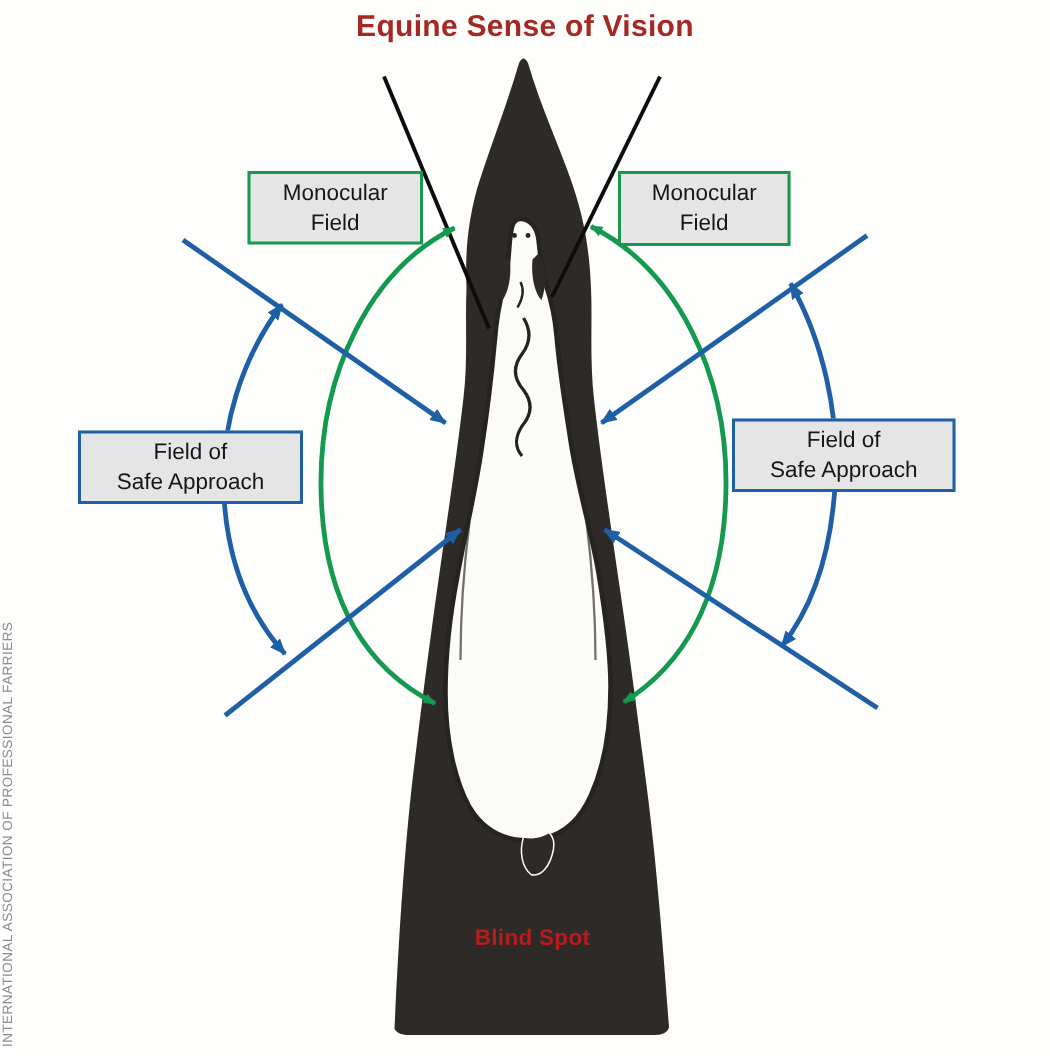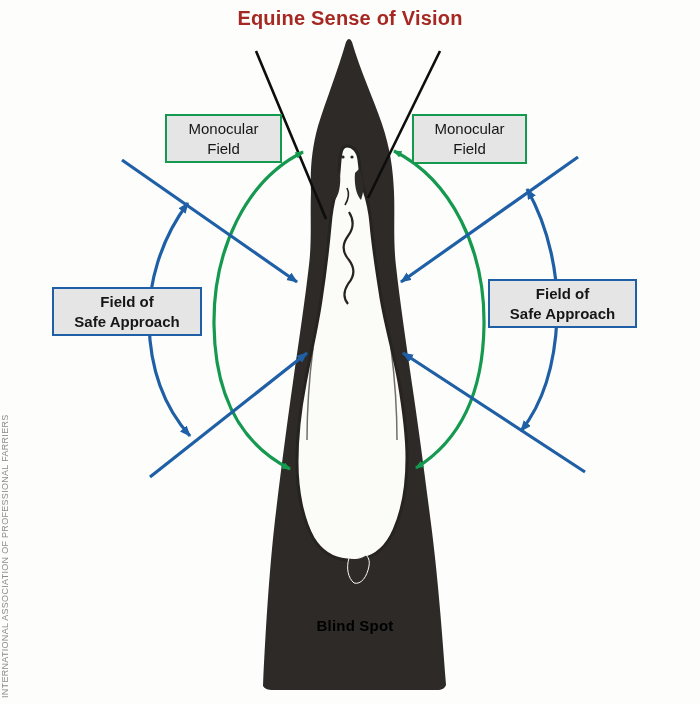--- a/index.html
+++ b/index.html
@@ -17,28 +17,28 @@
     position:absolute;top:7px;left:0;width:100%;text-align:center;
     font-size:20px;font-weight:bold;color:var(--title);
     letter-spacing:.2px;z-index:3;
   }
   .label-box{
     position:absolute;background:#e5e5e5;z-index:2;
     display:flex;flex-direction:column;align-items:center;justify-content:center;
     font-size:15px;line-height:20px;color:var(--ink);text-align:center;
   }
   .label-box.green{border:2px solid var(--green);}
-  .label-box.blue{border:2px solid var(--blue);font-weight:bold;}
+  .label-box.blue{border:2px solid var(--blue);}
   .box-mono-left {left:165px;top:114px;width:113px;height:45px;}
   .box-mono-right{left:412px;top:114px;width:111px;height:46px;}
   .box-safe-left {left:52px; top:287px;width:146px;height:45px;}
   .box-safe-right{left:488px;top:279px;width:145px;height:45px;}
   .blind-label{
     position:absolute;left:255px;top:616px;width:200px;z-index:3;
-    text-align:center;color:#000000;font-weight:bold;font-size:15px;line-height:19px;
+    text-align:center;color:#b91c1c;font-weight:bold;font-size:15px;line-height:19px;
     letter-spacing:.2px;
   }
   .watermark{
     position:absolute;left:10px;bottom:6px;z-index:3;
     transform:rotate(-90deg);transform-origin:0 100%;
     white-space:nowrap;color:var(--wm);font-size:9px;letter-spacing:.3px;
   }
 </style>
 </head>
 <body>

